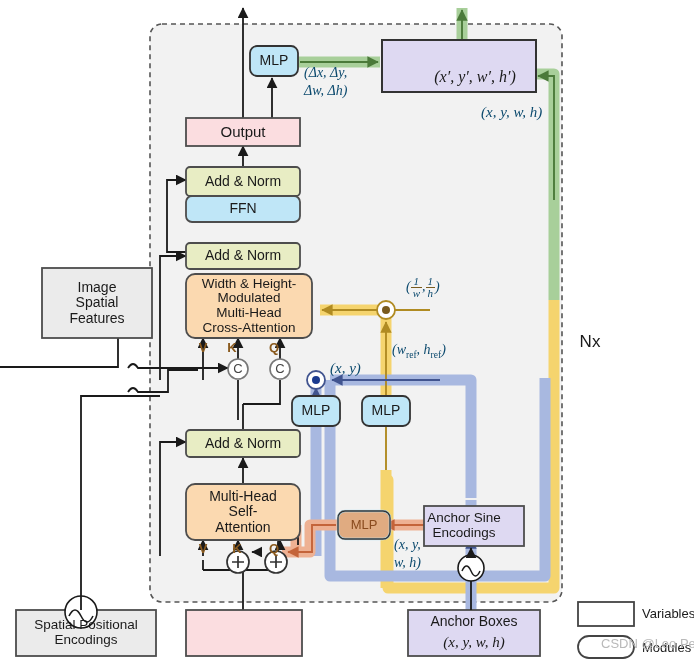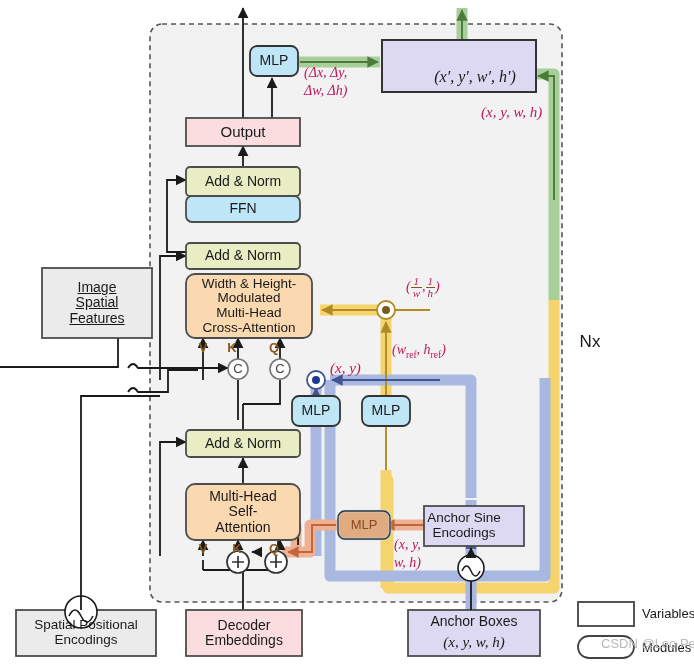--- a/index.html
+++ b/index.html
@@ -3,21 +3,21 @@
 <meta charset="utf-8">
 <style>
   html,body{margin:0;padding:0;background:#ffffff;}
   body{font-family:"Liberation Sans", sans-serif;}
   #stage{position:relative;width:694px;height:664px;background:#ffffff;overflow:hidden;}
   #svgroot{position:absolute;left:0;top:0;width:694px;height:664px;}
   .lbl{position:absolute;display:flex;align-items:center;justify-content:center;
        text-align:center;line-height:1.08;color:#1a1a1a;pointer-events:none;}
   .serif{font-family:"Liberation Serif", serif;font-style:italic;}
   .mathlbl{position:absolute;font-family:"Liberation Serif", serif;font-style:italic;
-           color:#be185d;white-space:nowrap;pointer-events:none;}
+           color:#0c4a6e;white-space:nowrap;pointer-events:none;}
   .frac{display:inline-block;vertical-align:middle;text-align:center;font-size:11px;line-height:1;}
   .frac .num{display:block;border-bottom:1px solid #7a5b1e;padding:0 2px;}
   .frac .den{display:block;padding:0 2px;}
   sub{font-size:.68em;font-style:normal;}
   .wm{position:absolute;color:#b9b9b9;font-size:13px;white-space:nowrap;
       font-family:"Liberation Sans",sans-serif;pointer-events:none;margin-left:35px;}
 </style>
 </head>
 <body>
 
@@ -247,29 +247,27 @@
     </g>
 
     <g>
       <rect x="578" y="602" width="56" height="24" fill="#ffffff" stroke="#444" stroke-width="1.8"></rect>
     </g>
     <g>
       <rect x="578" y="636" width="56" height="22" rx="11" fill="#ffffff" stroke="#444" stroke-width="1.8"></rect>
     </g>
   </svg>
 
-  <div class="lbl" style="left:42px;top:268px;width:110px;height:70px;font-size:14px;white-space:pre-line;text-decoration:underline;">Image
+  <div class="lbl" style="left:42px;top:268px;width:110px;height:70px;font-size:14px;white-space:pre-line;">Image
 Spatial
 Features</div>
 
   <div class="lbl" style="left:16px;top:610px;width:140px;height:46px;font-size:13.5px;white-space:pre-line;">Spatial Positional
 Encodings</div>
 
-  <div class="lbl" style="left:186px;top:610px;width:116px;height:46px;font-size:14px;white-space:pre-line;">Decoder
-Embeddings</div>
 
   <div class="lbl" style="left:408px;top:612px;width:132px;height:20px;font-size:14px;">Anchor Boxes</div>
   <div class="lbl serif" style="left:408px;top:632px;width:132px;height:20px;font-size:15px;">(x, y, w, h)</div>
 
   <div class="lbl" style="left:424px;top:506px;width:80px;height:40px;font-size:13.5px;white-space:pre-line;">Anchor Sine
 Encodings</div>
 
   <div class="lbl serif" style="left:382px;top:66px;width:186px;height:22px;font-size:16px;">(x′, y′, w′, h′)</div>
 
   <div class="lbl" style="left:186px;top:118px;width:114px;height:28px;font-size:15px;">Output</div>

